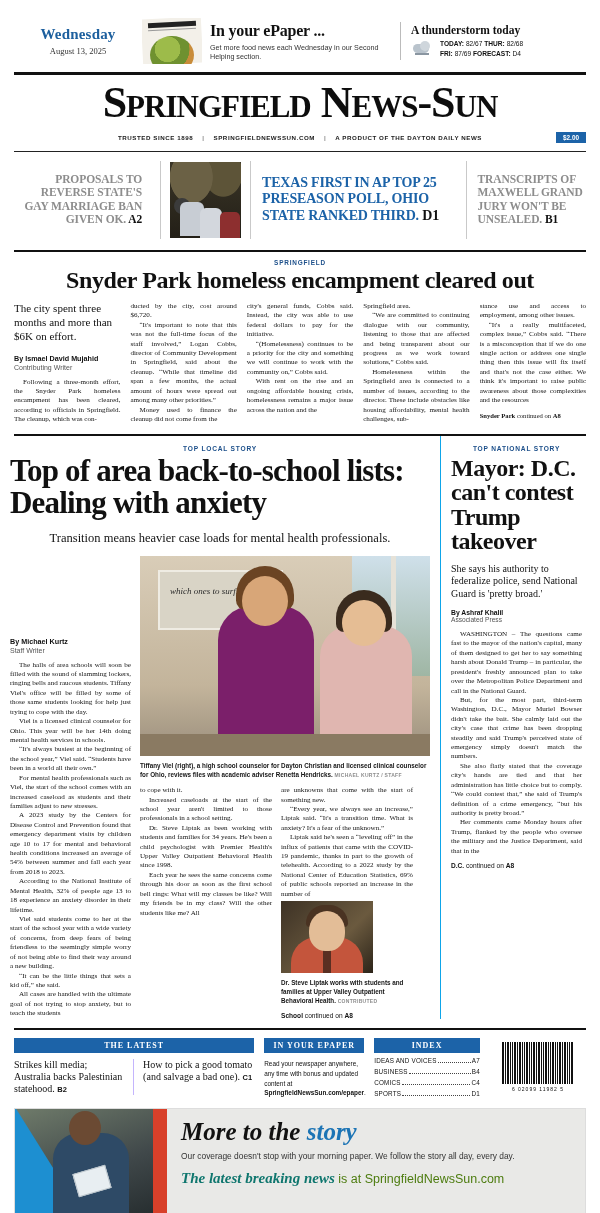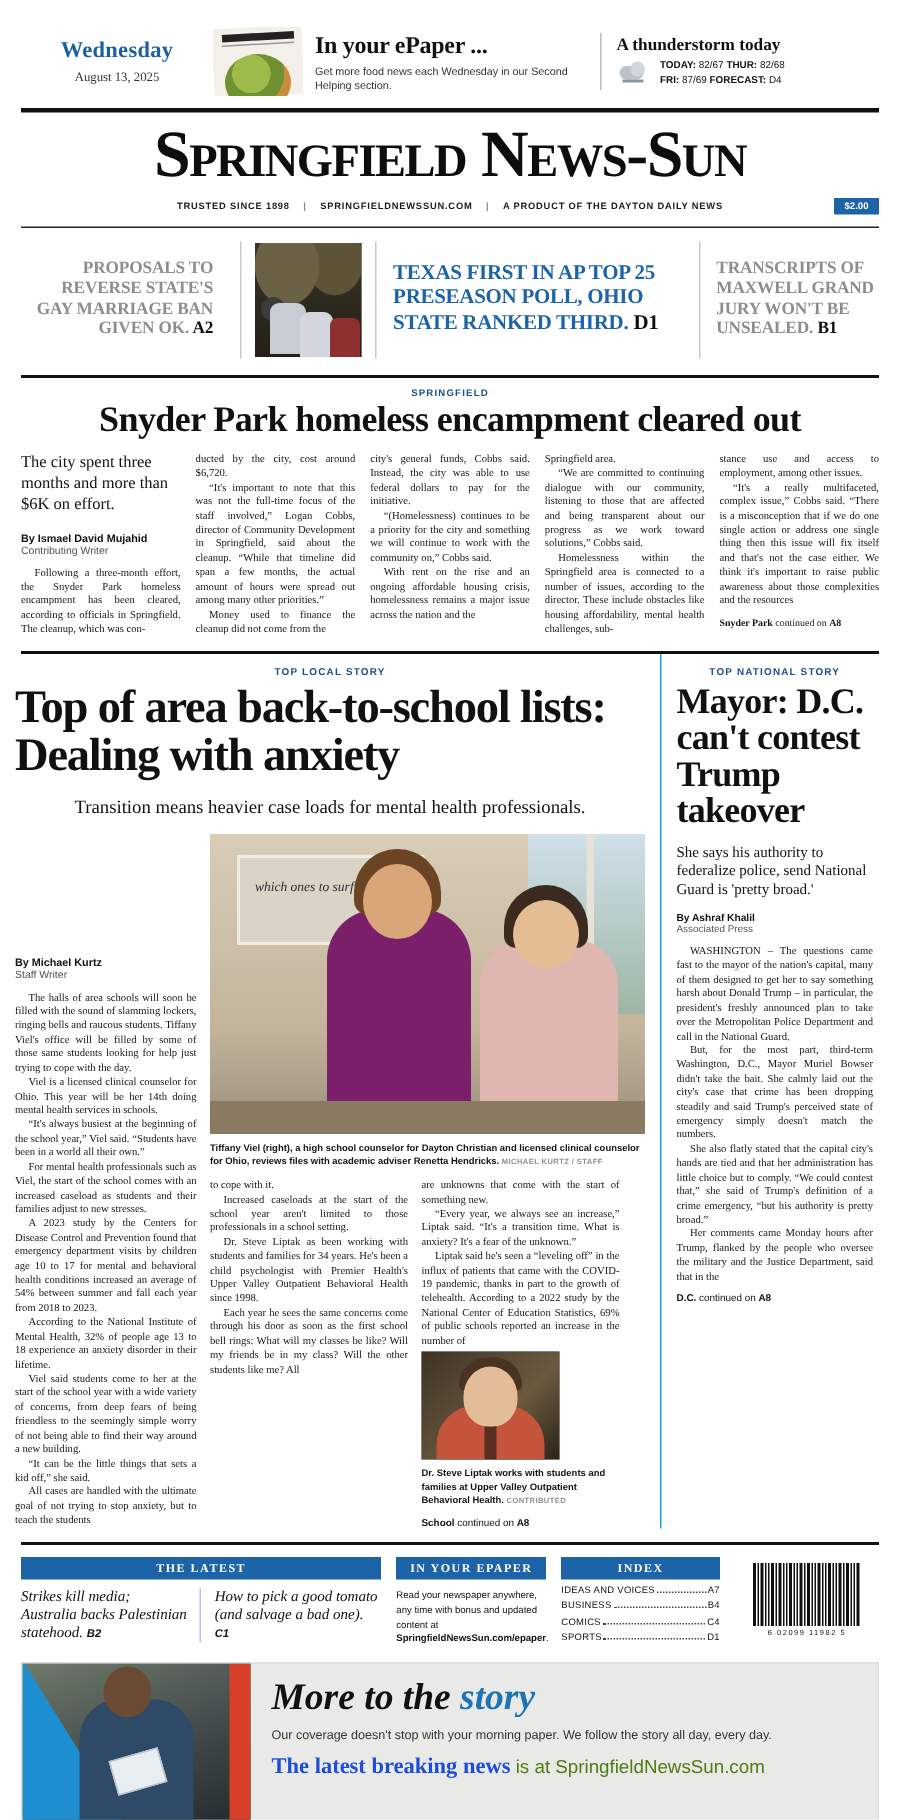--- a/index.html
+++ b/index.html
@@ -128,21 +128,21 @@
 
   
   .rule-bottom { height:2px; background:#111; margin: 9px 14px 0; }
   .panels { display:flex; margin: 8px 14px 0; gap:10px; align-items:flex-start; }
   .pnl-latest { width:250px; }
   .pnl-epaper { width:100px; }
   .pnl-index { width:110px; }
   .pnl-barcode { width:100px; display:flex; justify-content:center; padding-top:4px; }
   .pnl-head { background:#1c63a8; color:#fff; text-align:center; font-family:"Liberation Serif",serif; font-weight:bold;
       font-size:8px; letter-spacing:1px; padding:3px 0; }
-  .latest-row { display:flex; margin-top:6px;font-style:italic; }
+  .latest-row { display:flex; margin-top:6px; }
   .latest-item { flex:1; font-family:"Liberation Serif",serif; font-size:10px; line-height:1.2; padding-right:8px;}
   .latest-item + .latest-item { border-left:1px solid #c4b5fd; padding-left:9px; padding-right:0;}
   .latest-item b { font-family:"Liberation Sans",sans-serif; font-size:7.5px; }
   .epaper-txt { font-size:6.4px; line-height:1.55; margin-top:6px; }
   .epaper-txt b { font-weight:bold; }
   .index-row { display:flex; align-items:baseline; font-size:6.3px; margin-top:3.5px; letter-spacing:.2px;}
   .index-row .nm { white-space:nowrap; }
   .index-row .dots { flex:1; border-bottom:1px dotted #444; margin:0 1px 1.5px; height:1px; }
   .index-row .pg { font-weight:normal; }
   .barcode { display:flex; align-items:flex-end; height:42px; }
@@ -157,21 +157,21 @@
   .ad-photo .tri { position:absolute; left:0; bottom:0; width:0; height:0; border-left:70px solid #1d8fd1; border-top:112px solid transparent;}
   .ad-photo .red { position:absolute; right:0; top:0; bottom:0; width:14px; background:#d8402a; }
   .ad-photo .man { position:absolute; left:38px; bottom:0; width:76px; height:86px; background:#2e4a66; border-radius:26px 26px 0 0;}
   .ad-photo .head { position:absolute; left:54px; bottom:74px; width:32px; height:34px; background:#6b4a33; border-radius:50%;}
   .ad-photo .tab { position:absolute; left:60px; bottom:26px; width:34px; height:24px; background:#e8eef2; transform: rotate(-16deg); border:1px solid #b9c3c9;}
   .ad-body { flex:1; padding:10px 14px; }
   .ad-h1 { font-family:"Liberation Serif", serif; font-weight:bold; font-style:italic; font-size:25px; line-height:1; }
   .ad-h1 .blue { color:#1c74b5; }
   .ad-sub { font-size:8.4px; color:#333; margin-top:7px; }
   .ad-h2 { margin-top:8px; font-size:15px; }
-  .ad-h2 .it { font-family:"Liberation Serif", serif; font-weight:bold; color:#1d4ed8; }
+  .ad-h2 .it { font-family:"Liberation Serif", serif; font-weight:bold; font-style:italic; color:#0f766e; }
   .ad-h2 .rest { font-family:"Liberation Sans", sans-serif; font-size:12.5px; color:#4d7c0f; }
 </style>
 </head>
 <body>
 
 <div class="page">
 
   <div class="topstrip">
     <div class="ts-date">
       <div class="ts-day">Wednesday</div>
@@ -377,21 +377,21 @@
 
     <div class="main-right">
       <div class="kicker2" style="margin-top:9px">TOP NATIONAL STORY</div>
       <div class="nat-hl">Mayor: D.C. can't contest Trump takeover</div>
       <div class="nat-deck">She says his authority to federalize police, send National Guard is 'pretty broad.'</div>
       <div class="nat-by">By Ashraf Khalil</div>
       <div class="nat-by-sub">Associated Press</div>
       <div class="bodytext" style="margin-top:7px">
         <p class="first">WASHINGTON – The questions came fast to the mayor of the nation's capital, many of them designed to get her to say something harsh about Donald Trump – in particular, the president's freshly announced plan to take over the Metropolitan Police Department and call in the National Guard.</p>
         <p>But, for the most part, third-term Washington, D.C., Mayor Muriel Bowser didn't take the bait. She calmly laid out the city's case that crime has been dropping steadily and said Trump's perceived state of emergency simply doesn't match the numbers.</p>
-        <p>She also flatly stated that the capital city's hands are tied and that her administration has little choice but to comply. “We could contest that,” she said of Trump's definition of a crime emergency, “but his authority is pretty broad.”</p>
+        <p>She also flatly stated that the coverage city's hands are tied and that her administration has little choice but to comply. “We could contest that,” she said of Trump's definition of a crime emergency, “but his authority is pretty broad.”</p>
         <p>Her comments came Monday hours after Trump, flanked by the people who oversee the military and the Justice Department, said that in the</p>
       </div>
       <div class="contlink">
         <b>D.C.</b>
         <span>continued on</span>
         <b>A8</b>
       </div>
     </div>
   </div>
 

